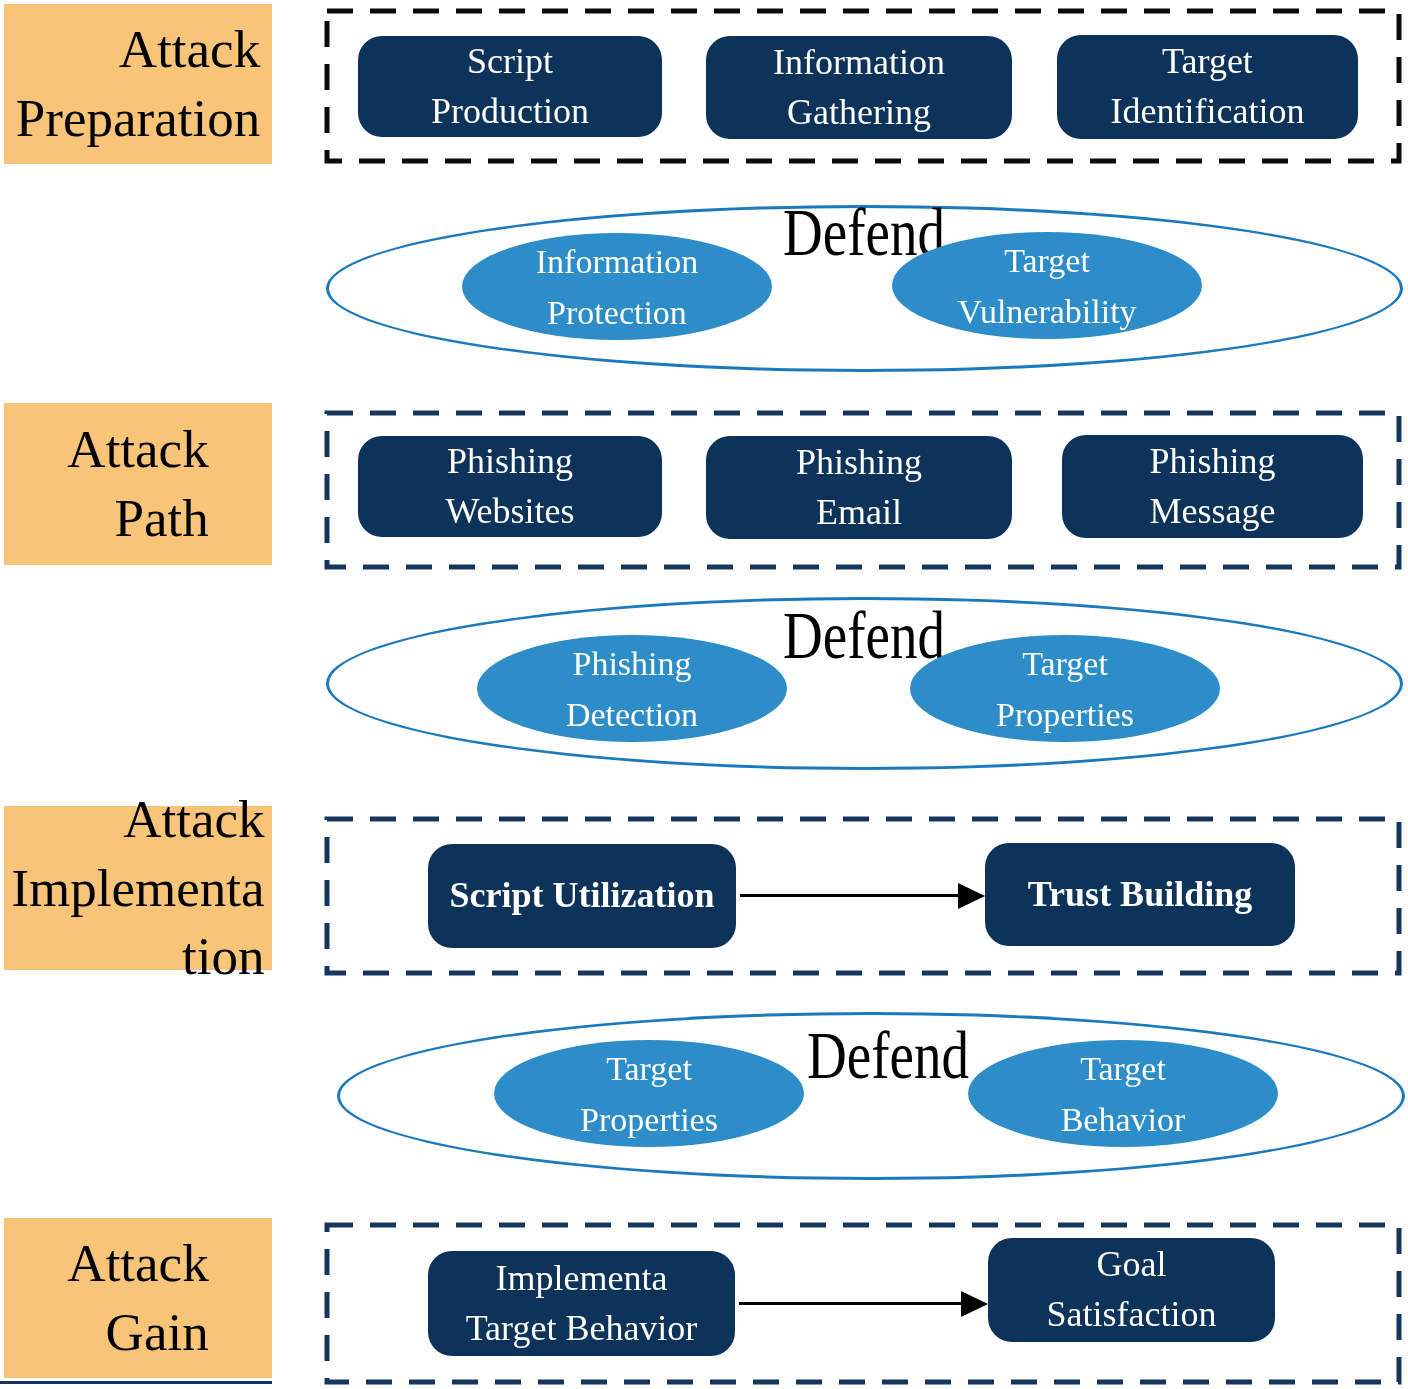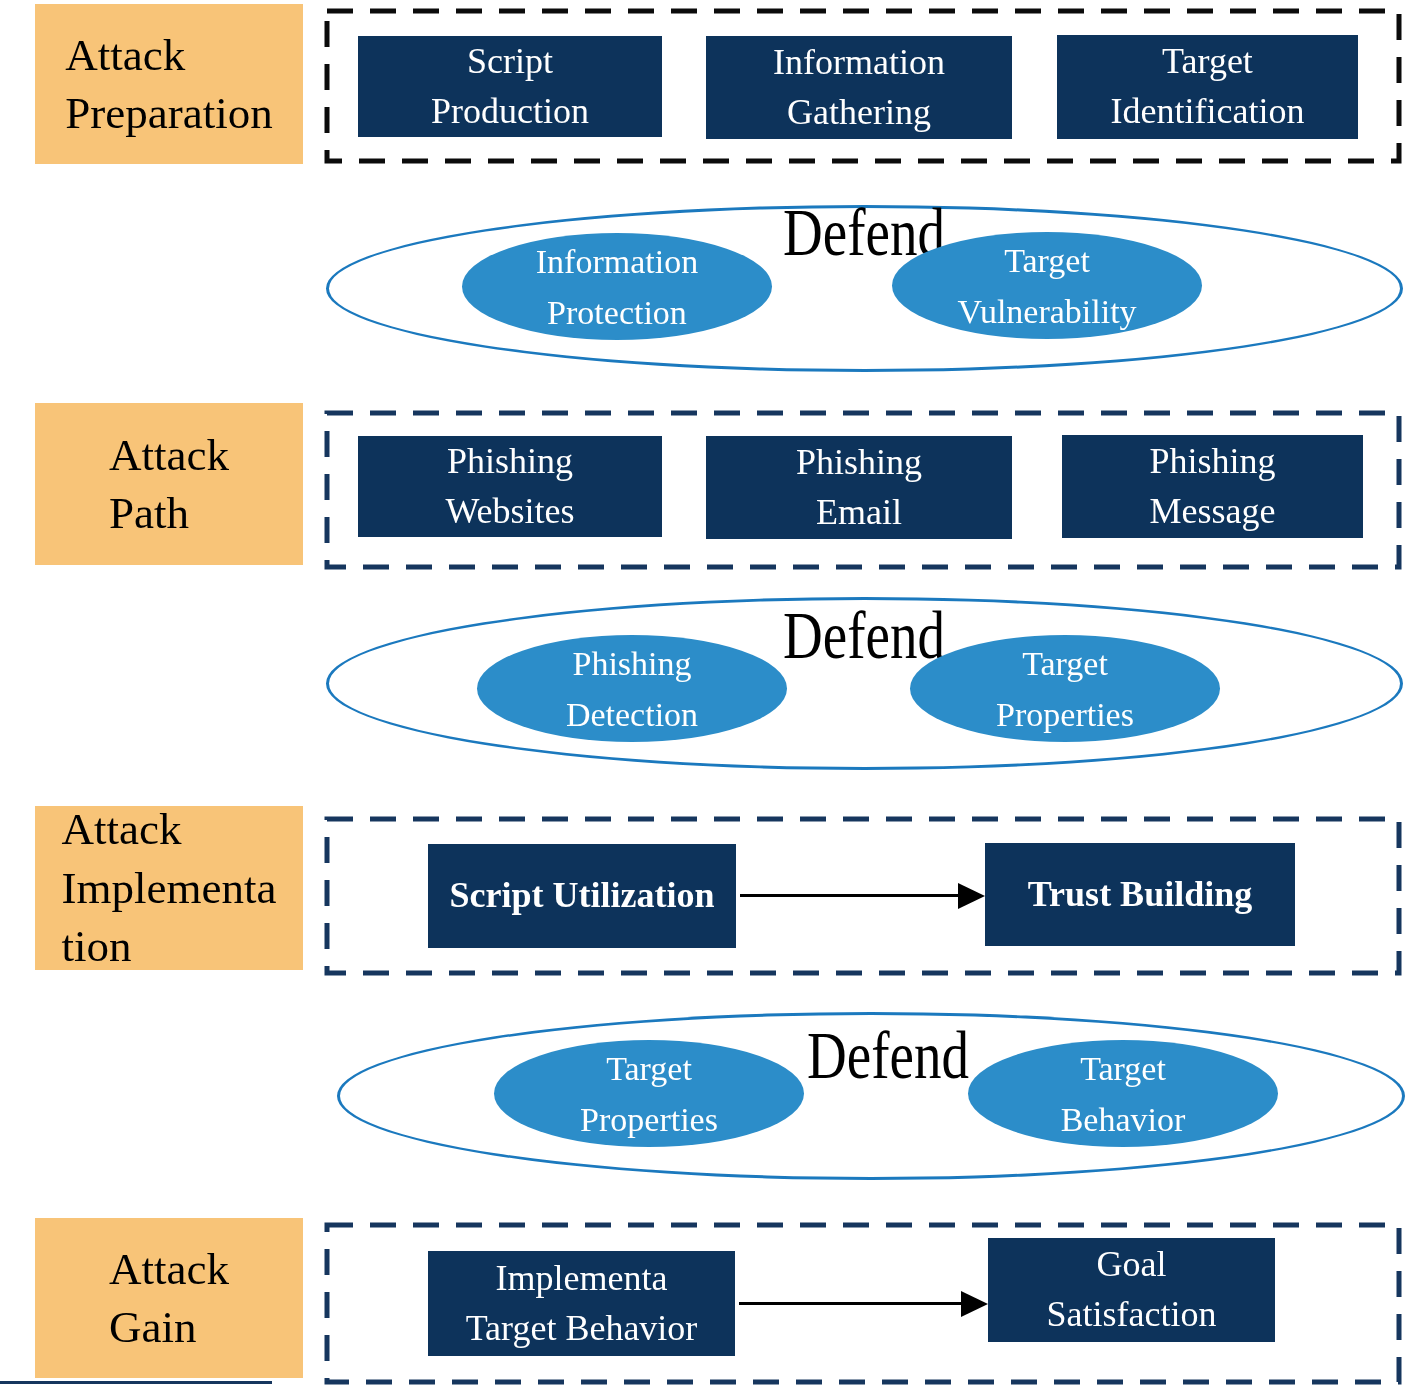--- a/index.html
+++ b/index.html
@@ -3,31 +3,31 @@
 <meta charset="utf-8">
 <style>
   html,body{margin:0;padding:0;background:#fff;}
   .canvas{
     position:relative;width:1408px;height:1389px;background:#ffffff;
     font-family:"Liberation Serif","DejaVu Serif",serif;overflow:hidden;
   }
   
   .phase-label{
     position:absolute;left:4px;width:268px;background:#F8C478;color:#000;
-    display:flex;align-items:center;justify-content:center;text-align:left;
-    font-size:45px;line-height:1.30;white-space:pre-line;margin-left:31px;
+    display:flex;align-items:center;justify-content:center;text-align:right;
+    font-size:53px;line-height:1.30;white-space:pre-line;
   }
   
   .stage{position:absolute;left:324px;width:1078px;}
   .stage > svg{position:absolute;left:0;top:0;}
   
   .navy-box{
     position:absolute;background:#0D335B;color:#fff;
     display:flex;align-items:center;justify-content:center;text-align:center;
-    font-size:36px;line-height:1.38;white-space:pre-line;
+    font-size:36px;line-height:1.38;white-space:pre-line;border-radius:24px;
   }
   
   .defend-group{position:absolute;}
   .outer-ellipse{position:absolute;left:0;top:0;width:100%;height:100%;
     border:3px solid #1B79BE;border-radius:50%;background:#fff;box-sizing:border-box;}
   .defend-title{
     position:absolute;color:#000;font-size:55px;line-height:1.0;
     transform:translateX(-50%) scaleY(1.22);transform-origin:center top;white-space:nowrap;
   }
   .blue-ellipse{

